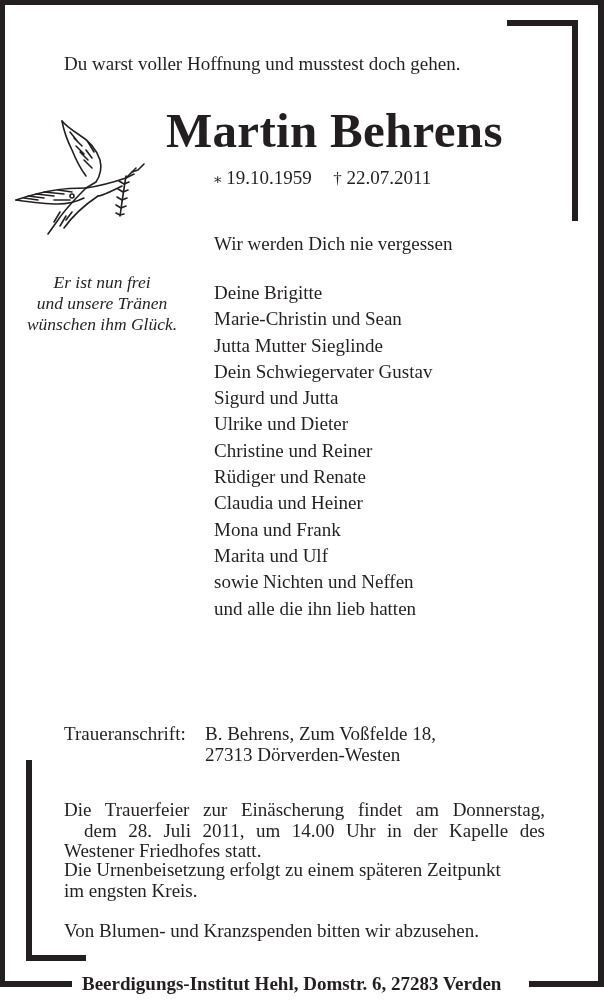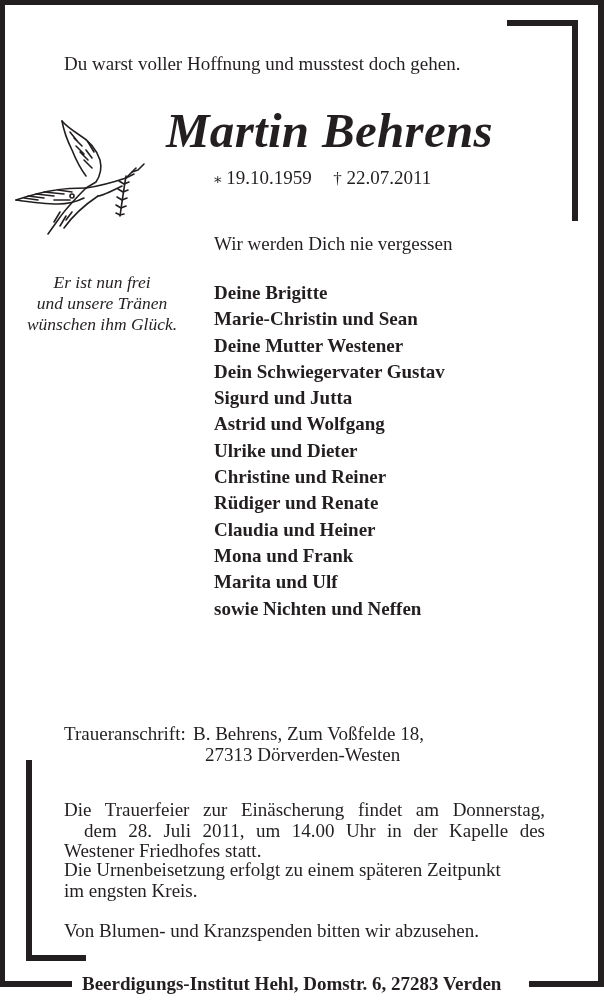--- a/index.html
+++ b/index.html
@@ -1,23 +1,23 @@
 <!DOCTYPE html>
 <html><head>
 <meta charset="utf-8">
 <style>
   html, body { margin:0; padding:0; background:#ffffff; }
   body { width:604px; height:1000px; position:relative; overflow:hidden;
          font-family:"Liberation Serif", "DejaVu Serif", serif; color:#231f20; }
   .bar { position:absolute; background:#231f20; }
   .t { position:absolute; white-space:nowrap; }
   .reg { font-size:19px; }
-  .name { font-size:49px; font-weight:bold; font-style:italic; letter-spacing:0.3px; }
+  .name { font-size:49px; font-weight:bold; letter-spacing:0.3px; }
   .ital { font-style:italic; font-size:17.5px; text-align:center; line-height:21px; }
-  .names-list { position:absolute; left:214px; top:280px; font-weight:bold; font-size:19px; line-height:26.3px; }
+  .names-list { position:absolute; left:214px; top:280px; font-weight:normal; font-size:19px; line-height:26.3px; }
   .names-list div { white-space:nowrap; }
   .just { position:absolute; left:64px; width:481px; font-size:19px; line-height:20.5px; text-align:justify; }
   .footer { font-weight:bold; font-size:19px; }
   .dove { position:absolute; left:14px; top:116px; width:134px; height:122px; }
 </style>
 </head>
 <body>
 
 <div class="bar" style="left:0;top:0;width:604px;height:5px;"></div>
 <div class="bar" style="left:0;top:0;width:5px;height:987px;"></div>
@@ -71,35 +71,35 @@
 
 <div class="t ital" style="left:8px;top:272px;width:188px;">
   <div>Er ist nun frei</div>
   <div>und unsere Tränen</div>
   <div>wünschen ihm Glück.</div>
 </div>
 
 <div class="names-list">
   <div>Deine Brigitte</div>
   <div>Marie-Christin und Sean</div>
-  <div>Deine Mutter Westener</div>
+  <div>Jutta Mutter Sieglinde</div>
   <div>Dein Schwiegervater Gustav</div>
   <div>Sigurd und Jutta</div>
-  <div>Astrid und Wolfgang</div>
   <div>Ulrike und Dieter</div>
   <div>Christine und Reiner</div>
   <div>Rüdiger und Renate</div>
   <div>Claudia und Heiner</div>
   <div>Mona und Frank</div>
   <div>Marita und Ulf</div>
   <div>sowie Nichten und Neffen</div>
+  <div>und alle die ihn lieb hatten</div>
 </div>
 
 <div class="t reg" style="left:64px;top:723px;">Traueranschrift:</div>
-<div class="t reg" style="left:193px;top:723px;">B. Behrens, Zum Voßfelde 18,</div>
+<div class="t reg" style="left:205px;top:723px;">B. Behrens, Zum Voßfelde 18,</div>
 <div class="t reg" style="left:205px;top:744px;">27313 Dörverden-Westen</div>
 
 <div class="just" style="top:800px;">
   <div class="last-justify" style="text-align:justify;text-align-last:justify;">Die Trauerfeier zur Einäscherung findet am Donnerstag,</div>
   <div style="text-align:justify;text-align-last:justify;margin-left:20px;">dem 28. Juli 2011, um 14.00 Uhr in der Kapelle des</div>
   <div>Westener Friedhofes statt.</div>
 </div>
 
 <div class="just" style="top:860px;">
   <div>Die Urnenbeisetzung erfolgt zu einem späteren Zeitpunkt</div>

